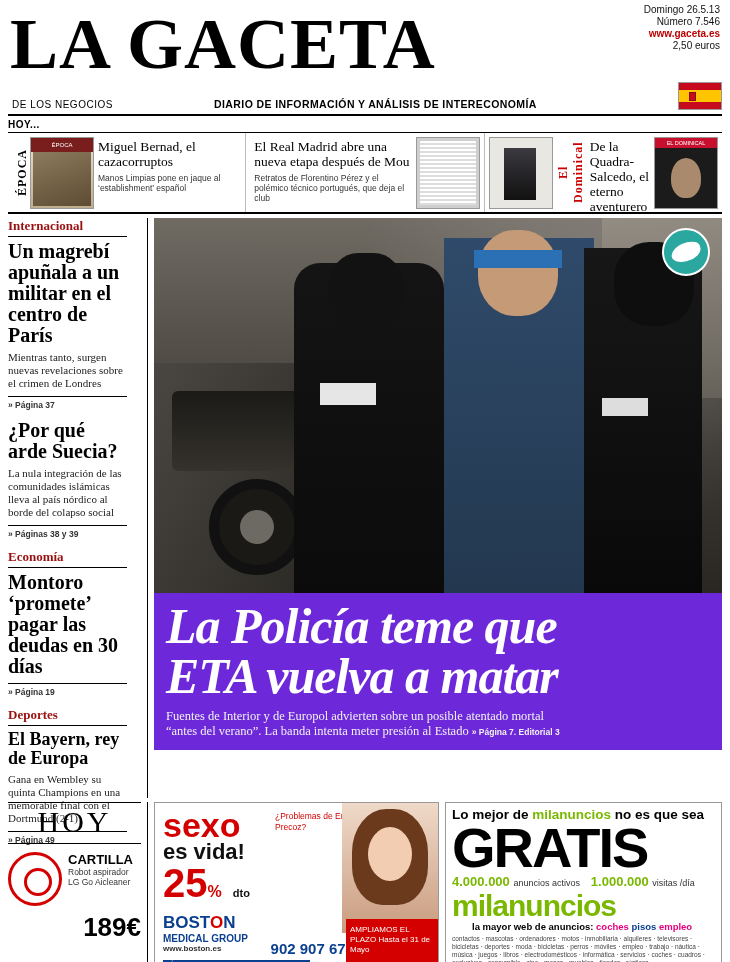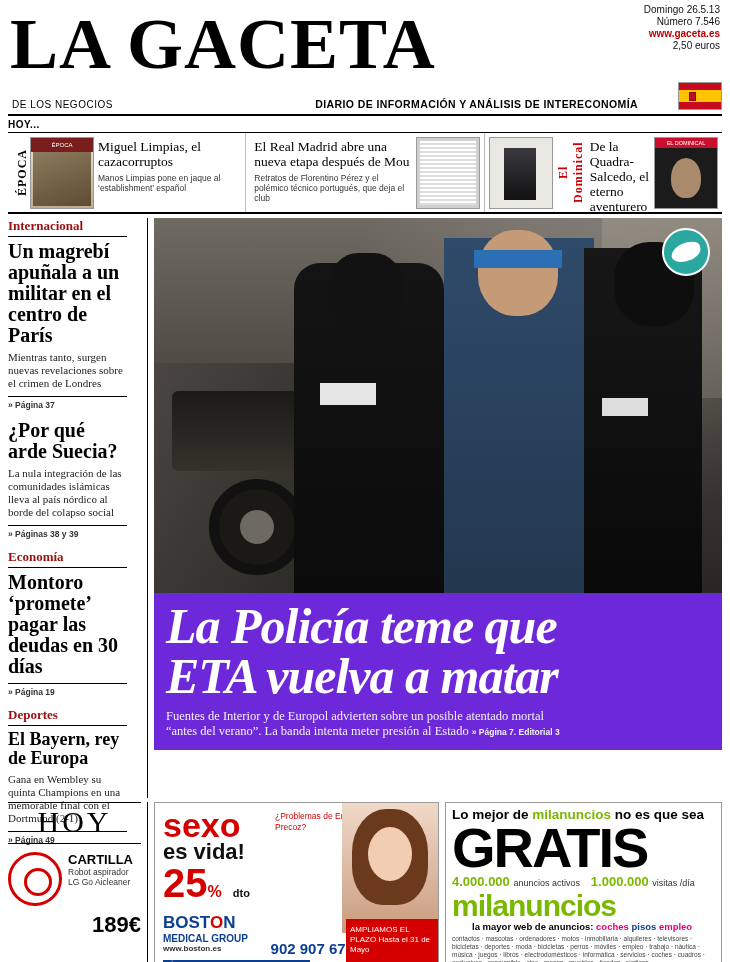--- a/index.html
+++ b/index.html
@@ -25,21 +25,21 @@
     font-weight: bold;
     font-size: 72px;
     line-height: 72px;
     letter-spacing: 1px;
     margin: 2px 0 0 2px;
   }
   .mast-sub-row { display:flex; align-items:flex-end; justify-content:space-between; padding: 2px 0 2px 4px; }
   .mast-negocios { font-family:"Liberation Sans", sans-serif; font-size:10px; letter-spacing:0.5px; }
   .mast-tagline {
     font-family:"Liberation Sans", sans-serif; font-size:10.5px; font-weight:bold;
-    letter-spacing:0.4px; text-align:right; flex:1; padding-right:40px;
+    letter-spacing:0.4px; text-align:center; flex:1; padding-right:40px;
   }
   .flag { width:44px; height:28px; position:relative; border:1px solid #999; }
   .flag .r1,.flag .r3 { position:absolute; left:0; right:0; height:7px; background:#c60b1e; }
   .flag .r1 { top:0; } .flag .r3 { bottom:0; }
   .flag .r2 { position:absolute; left:0; right:0; top:7px; bottom:7px; background:#ffc400; }
   .flag .crest { position:absolute; left:10px; top:9px; width:7px; height:9px; background:#c60b1e; border:1px solid #8a0a16;}
 
   .mast-rule { border-top:2px solid #000; margin: 2px 8px 0 8px; }
 
   
@@ -150,21 +150,21 @@
   .hoy-brand {
     font-family:"Liberation Serif", serif; font-size:30px; letter-spacing:3px; text-align:center;
     border-bottom:1px solid #000; border-top:1px solid #000; padding: 2px 0 4px 0;
   }
   .hoy-row { display:flex; margin-top:8px; }
   .hoy-target { width:54px; height:54px; border-radius:50%; background:#fff; border:3px solid #d40000; position:relative; }
   .hoy-target:after { content:""; position:absolute; left:50%; top:50%; width:22px; height:22px; margin:-11px 0 0 -11px; border-radius:50%; border:3px solid #d40000; }
   .hoy-info { flex:1; padding-left:6px; }
   .hoy-cartilla { font-family:"Liberation Sans", sans-serif; font-weight:bold; font-size:13px; }
   .hoy-desc { font-family:"Liberation Sans", sans-serif; font-size:8.5px; line-height:10px; color:#333; }
-  .hoy-price { font-family:"Liberation Sans", sans-serif; font-weight:bold; font-size:22px; text-align:right; margin-top:6px; }
+  .hoy-price { font-family:"Liberation Sans", sans-serif; font-weight:bold; font-size:26px; text-align:right; margin-top:6px; }
 
   .ad-sexo { width:285px; border:1px solid #999; margin-left:6px; position:relative; background:#fff; overflow:hidden; }
   .sexo-word { font-family:"Liberation Sans", sans-serif; font-weight:bold; font-size:34px; color:#d40000; line-height:32px; padding: 6px 0 0 8px; }
   .vida-word { font-family:"Liberation Sans", sans-serif; font-weight:bold; font-size:22px; color:#111; padding-left:8px; line-height:22px;}
   .pct { font-family:"Liberation Sans", sans-serif; font-weight:bold; font-size:40px; color:#d40000; padding-left:8px; line-height:40px; }
   .pct small { font-size:16px; }
   .dto { font-family:"Liberation Sans", sans-serif; font-size:11px; color:#111; }
   .sexo-q { position:absolute; left:120px; top:8px; font-family:"Liberation Sans", sans-serif; font-size:8.5px; color:#d40000; line-height:11px; }
   .sexo-model { position:absolute; right:0; top:0; width:96px; height:130px; background:linear-gradient(#f0d9c9,#c99c7f); }
   .sexo-model .hair { position:absolute; left:10px; top:6px; width:76px; height:96px; border-radius:45% 45% 40% 40%; background:#6b3a1d; }
@@ -219,21 +219,21 @@
   <div class="hoy-label">HOY...</div>
   <div class="promo-strip">
 
     <div class="promo">
       <div class="promo-side">ÉPOCA</div>
       <div class="promo-thumb thumb-epoca">
         <div class="hdr">ÉPOCA</div>
           <div class="bodyimg"></div>
       </div>
       <div class="promo-text">
-        <div class="promo-title">Miguel Limpias, el cazacorruptos</div>
+        <div class="promo-title">Miguel Bernad, el cazacorruptos</div>
         <div class="promo-desc">Manos Limpias pone en jaque al ‘establishment’ español</div>
       </div>
     </div>
 
     <div class="promo">
       <div class="promo-text">
         <div class="promo-title">El Real Madrid abre una nueva etapa después de Mou</div>
         <div class="promo-desc">Retratos de Florentino Pérez y el polémico técnico portugués, que deja el club</div>
       </div>
       <div class="promo-thumb thumb-gray">

